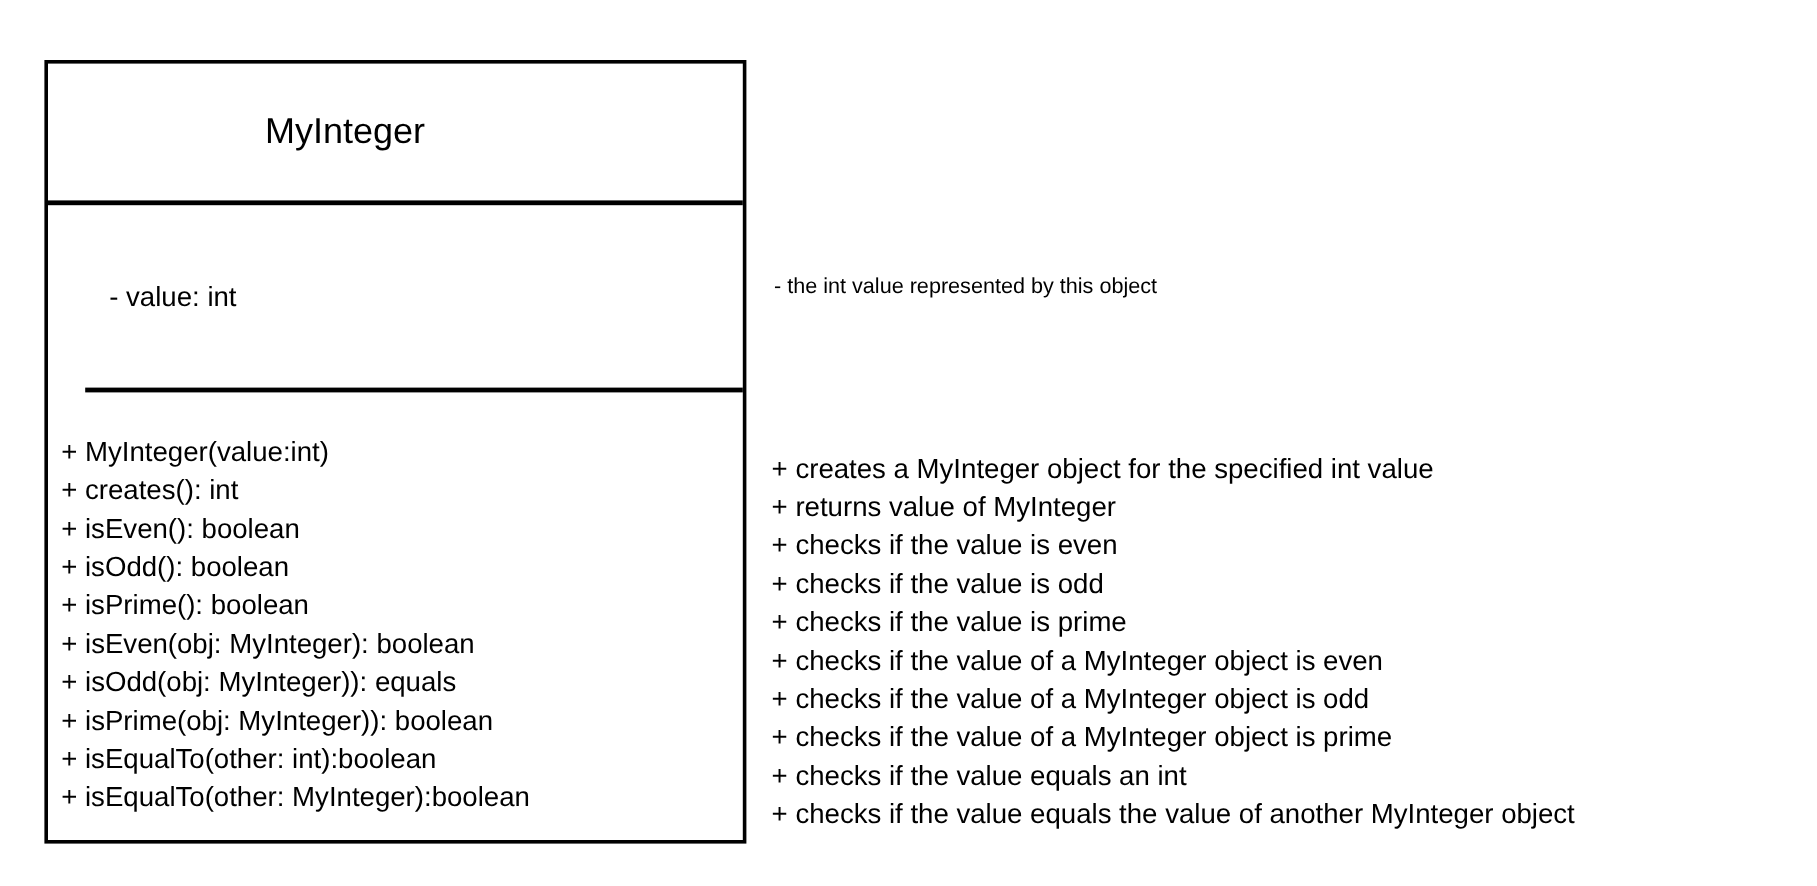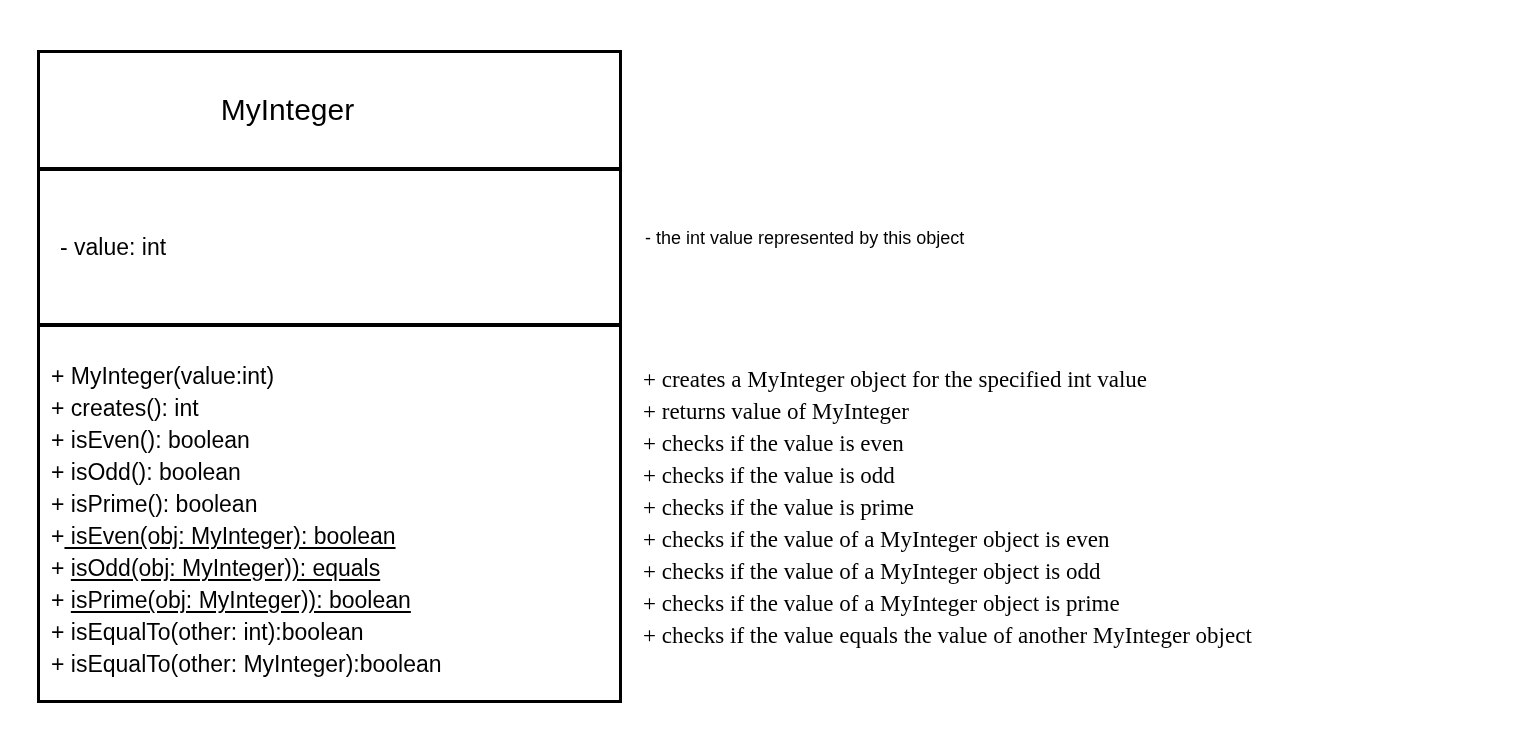--- a/index.html
+++ b/index.html
@@ -41,53 +41,52 @@
     transform: translateX(-42px);
     white-space: pre;
   }
   .attr-section {
     height: 156px;
     box-sizing: border-box;
     border-bottom: 4px solid #000000;
     display: flex;
     align-items: center;
     padding-left: 20px;
+    margin-left: 31px;
   }
   .attr-text {
     font-size: 23px;
     white-space: pre;
   }
   .methods-section {
     flex: 1;
     box-sizing: border-box;
     padding: 33px 0 17px 11px;
   }
   .m-line {
     font-size: 23px;
     line-height: 32px;
     height: 32px;
     white-space: pre;
   }
   .m-line .u {
-    text-decoration: underline;
     text-underline-offset: 3px;
   }
   .attr-note {
     position: absolute;
     left: 645px;
     top: 222px;
     font-size: 18px;
     line-height: 32px;
     white-space: pre;
   }
   .method-notes {
     position: absolute;
     left: 643px;
-    top: 364px;
-    font-family: Liberation Serif, serif;
+    top: 374px;
   }
   .n-line {
     font-size: 23px;
     line-height: 32px;
     height: 32px;
     white-space: pre;
   }
 </style>
 </head>
 <body>
@@ -123,16 +122,17 @@
 
   <div class="method-notes">
     <div class="n-line">+ creates a MyInteger object for the specified int value</div>
     <div class="n-line">+ returns value of MyInteger</div>
     <div class="n-line">+ checks if the value is even</div>
     <div class="n-line">+ checks if the value is odd</div>
     <div class="n-line">+ checks if the value is prime</div>
     <div class="n-line">+ checks if the value of a MyInteger object is even</div>
     <div class="n-line">+ checks if the value of a MyInteger object is odd</div>
     <div class="n-line">+ checks if the value of a MyInteger object is prime</div>
+    <div class="n-line">+ checks if the value equals an int</div>
     <div class="n-line">+ checks if the value equals the value of another MyInteger object</div>
   </div>
 
 </div>
 
 </body></html>

